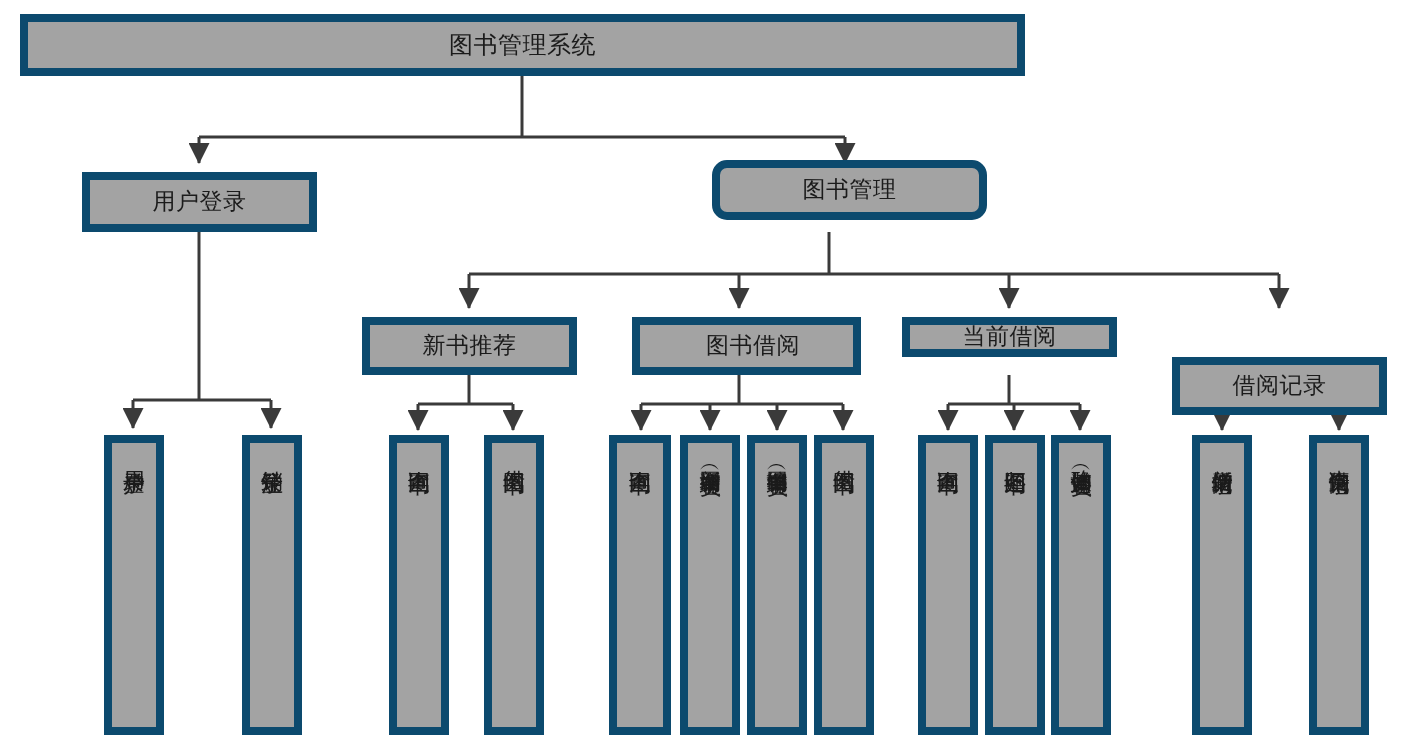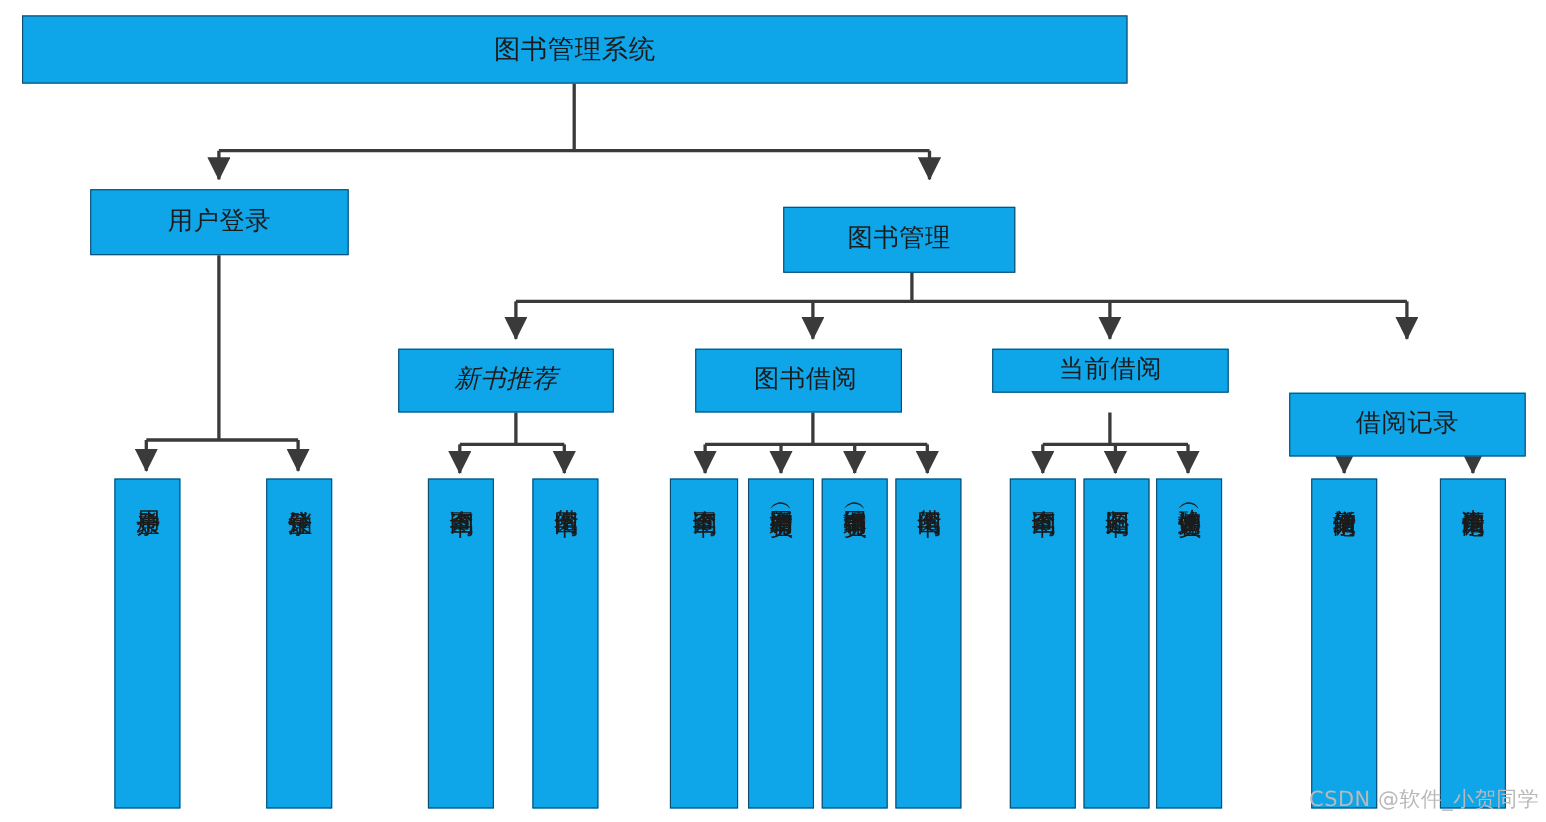--- a/index.html
+++ b/index.html
@@ -21,22 +21,22 @@
     position: absolute;
     left: 0;
     top: 0;
     width: 1405px;
     height: 747px;
     pointer-events: none;
   }
   .node {
     position: absolute;
     box-sizing: border-box;
-    border: 1px solid #0c4a6e;
-    background: #0ea5e9;
+    border: 8px solid #0c4a6e;
+    background: #a3a3a3;
     display: flex;
     align-items: center;
     justify-content: center;
     color: #1b1b1b;
   }
   .node .lbl {
     display: block;
     text-align: center;
     line-height: 1.12;
     color: #1b1b1b;
@@ -132,29 +132,29 @@
   </svg>
 
   <div class="node horiz root" style="left:20px; top:14px; width:1005px; height:62px;">
     <span class="lbl">图书管理系统</span>
   </div>
 
   <div class="node horiz" style="left:82px; top:172px; width:235px; height:60px;">
     <span class="lbl">用户登录</span>
   </div>
 
-  <div class="node horiz" style="left:712px; top:188px; width:211px; height:60px;">
+  <div class="node horiz" style="left:712px; top:160px; width:275px; height:60px;border-radius:15px;">
     <span class="lbl">图书管理</span>
   </div>
 
-  <div class="node horiz" style="left:362px; top:317px; width:196px; height:58px;font-style:italic;">
+  <div class="node horiz" style="left:362px; top:317px; width:215px; height:58px;">
     <span class="lbl">新书推荐</span>
   </div>
 
-  <div class="node horiz" style="left:632px; top:317px; width:188px; height:58px;padding-left:13px;">
+  <div class="node horiz" style="left:632px; top:317px; width:229px; height:58px;padding-left:13px;">
     <span class="lbl">图书借阅</span>
   </div>
 
   <div class="node horiz" style="left:902px; top:317px; width:215px; height:40px;">
     <span class="lbl">当前借阅</span>
   </div>
 
   <div class="node horiz" style="left:1172px; top:317px; width:215px; height:58px;margin-top:40px;">
     <span class="lbl">借阅记录</span>
   </div>
@@ -204,15 +204,14 @@
   </div>
 
   <div class="node vert narrow" style="left:1192px; top:435px; width:60px; height:300px;">
     <span class="lbl">新增借阅记录</span>
   </div>
 
   <div class="node vert narrow" style="left:1309px; top:435px; width:60px; height:300px;">
     <span class="lbl">查询借阅记录</span>
   </div>
 
-  <div class="watermark" style="left:1190px; top:714px;">CSDN @软件_小贺同学</div>
 
 </div>
 
 </body></html>

